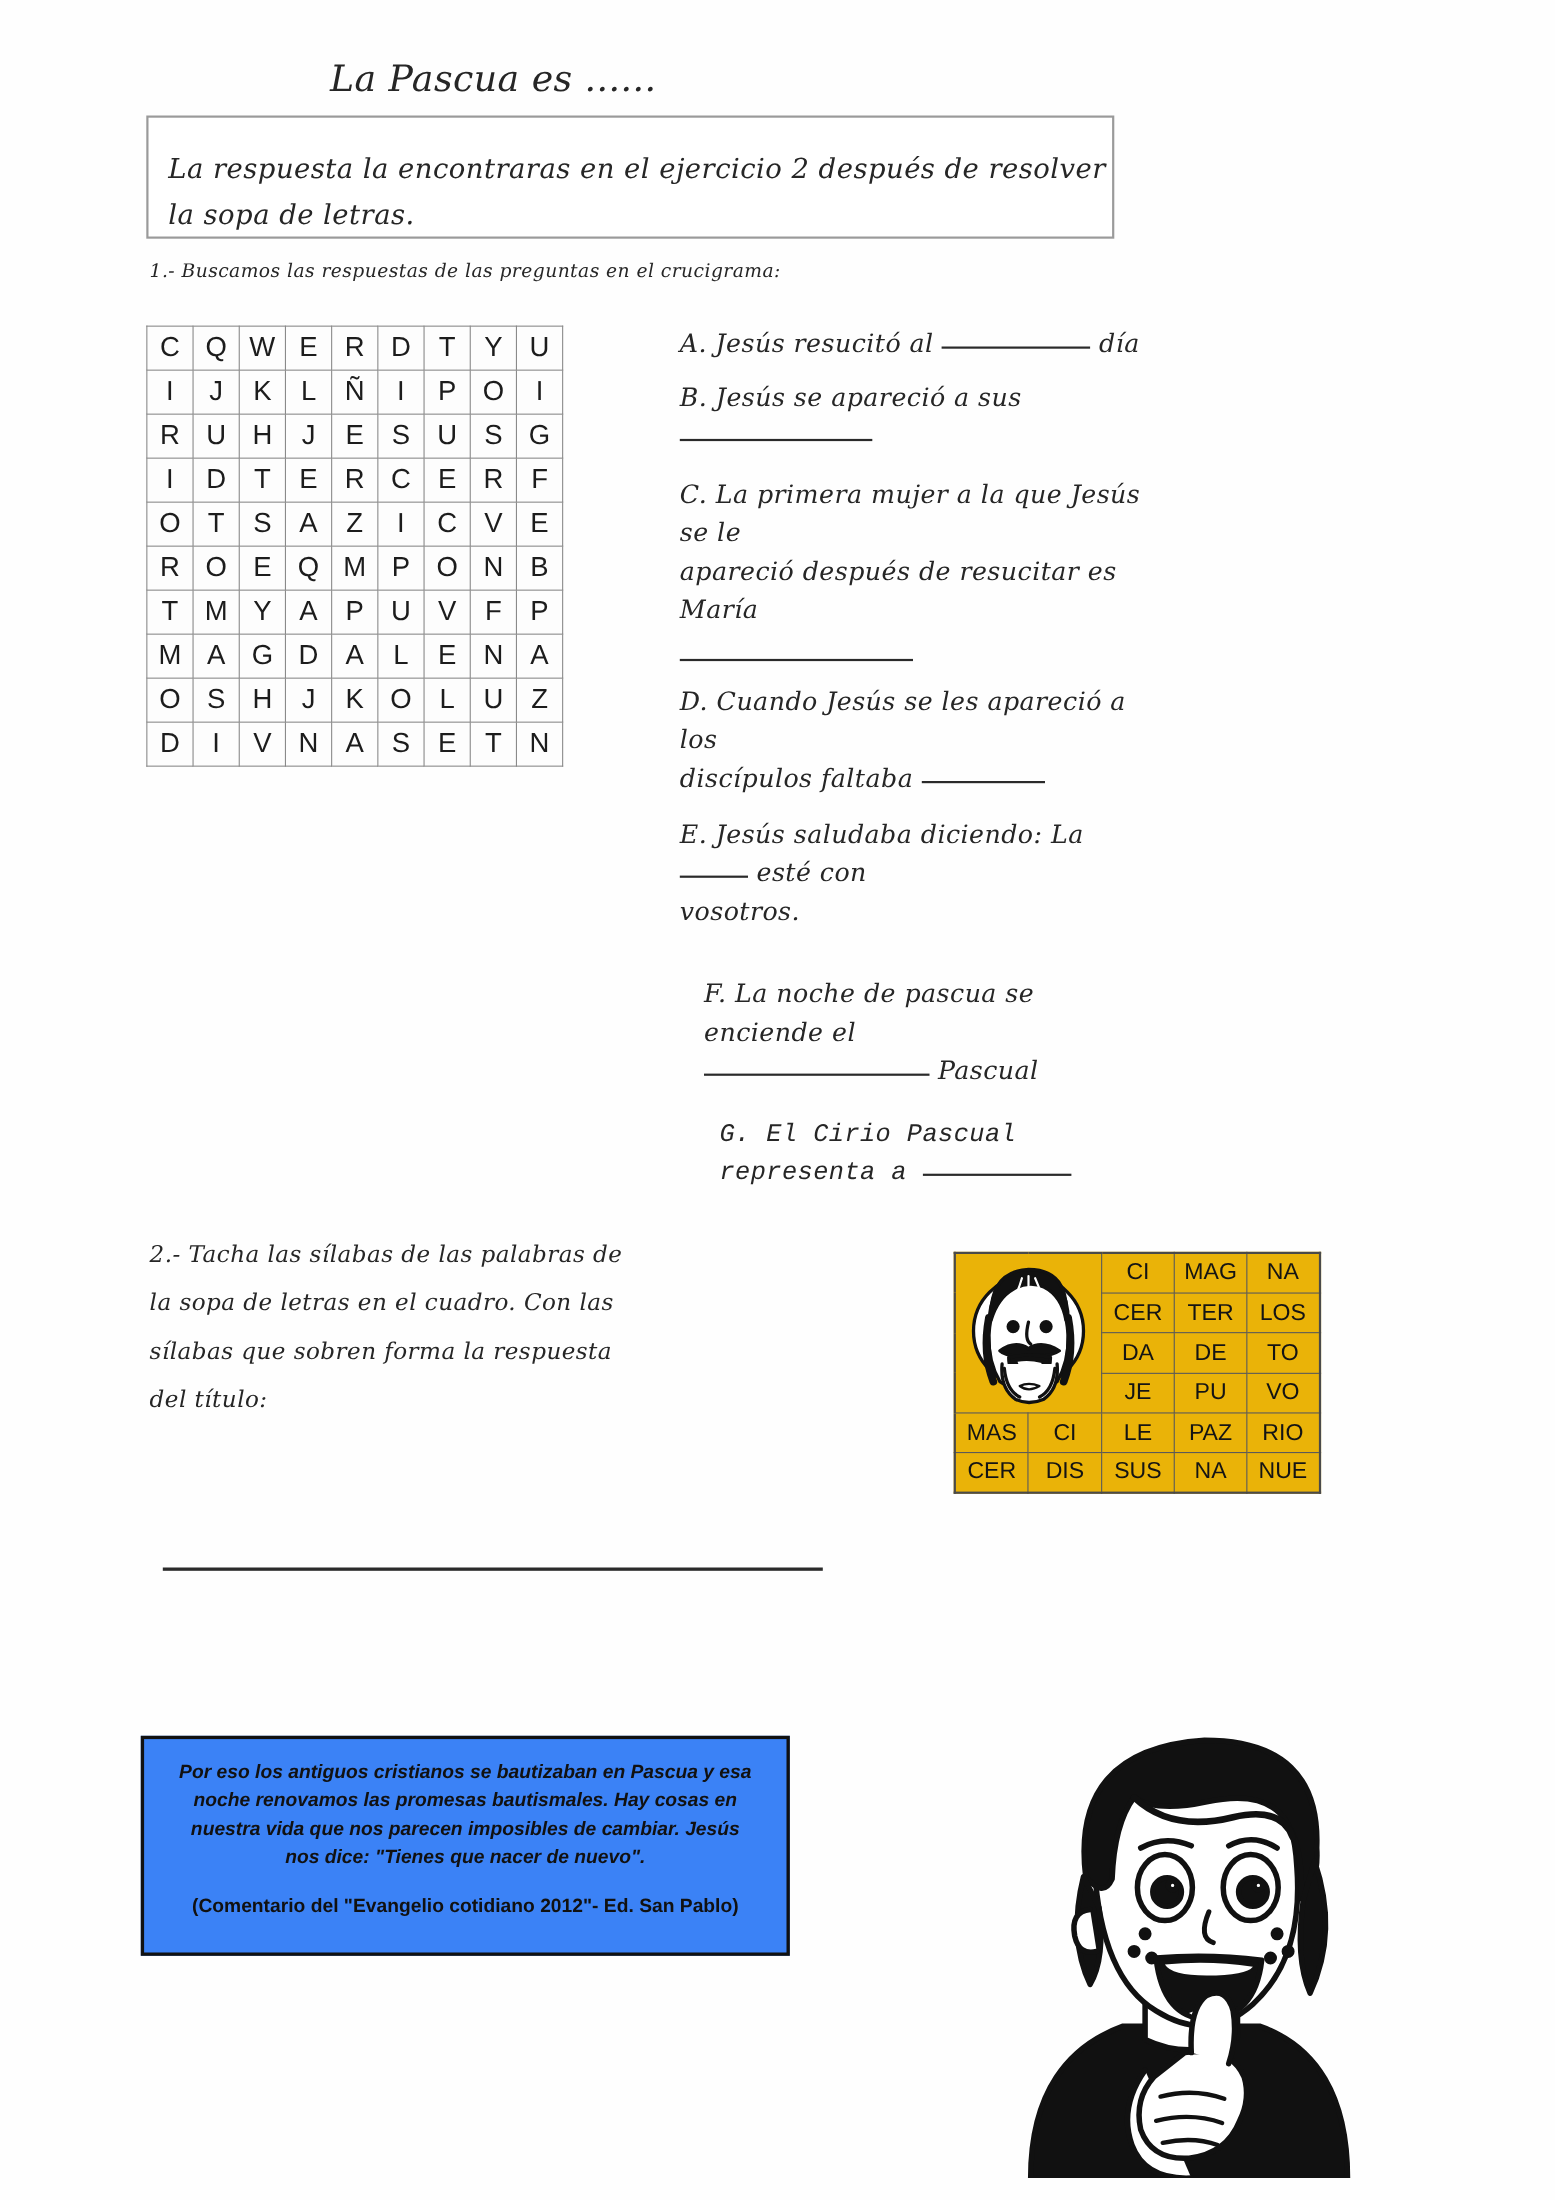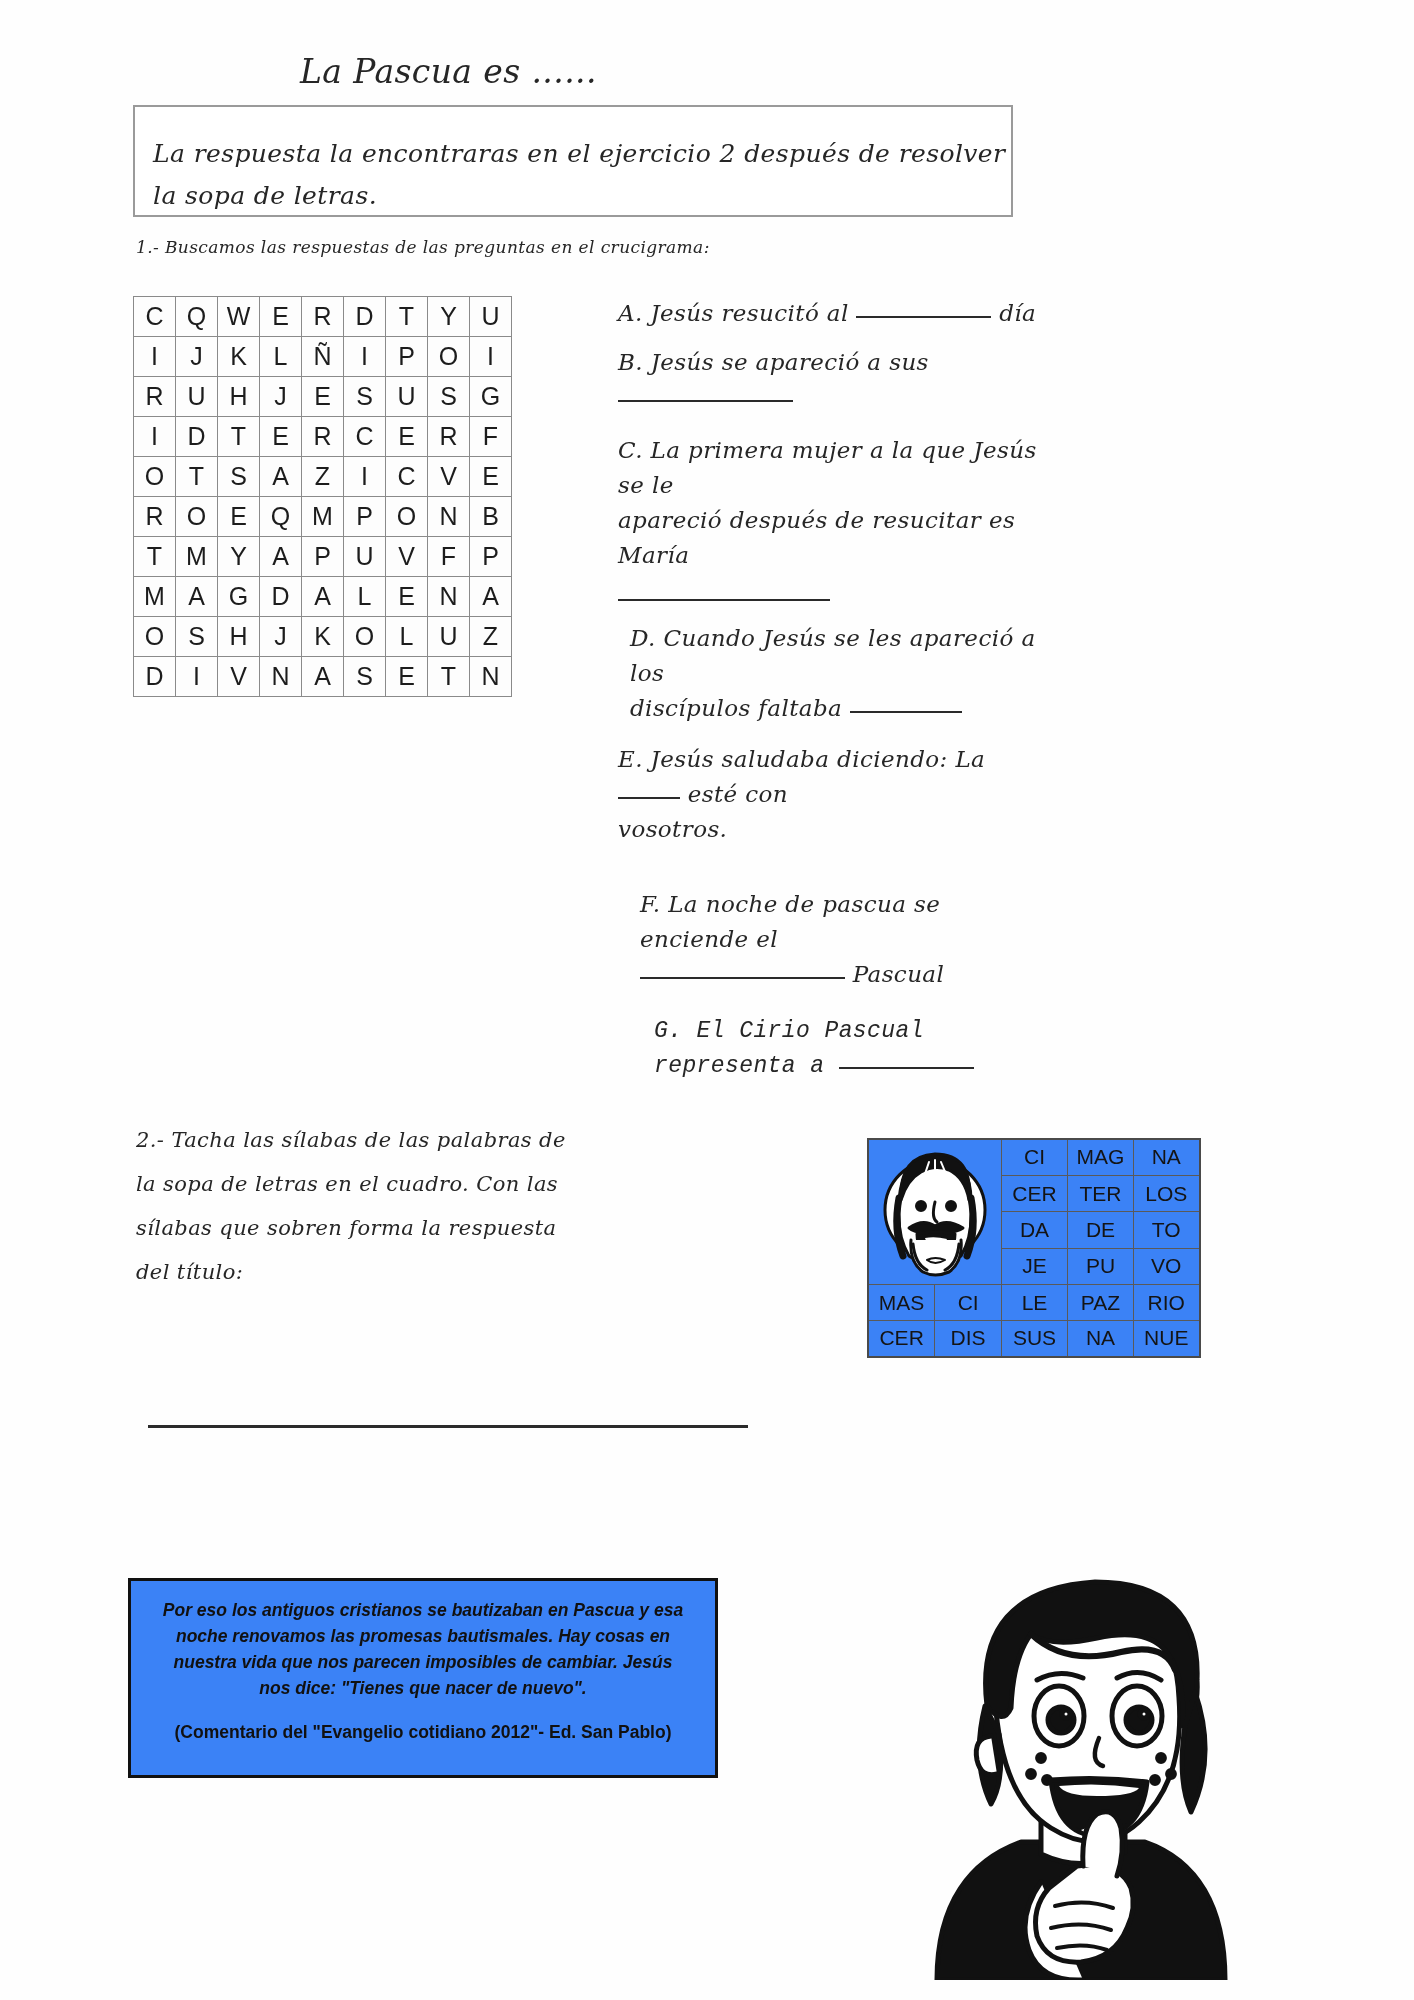--- a/index.html
+++ b/index.html
@@ -134,21 +134,21 @@
 
   
   #syl-wrap {
     position: absolute;
     left: 867px;
     top: 1138px;
   }
   #syltable {
     border-collapse: collapse;
     border: 2px solid #4a4a4a;
-    background: #3b82f6;
+    background: #eab308;
   }
   #syltable td {
     border: 1px solid #5a5a5a;
     width: 66px;
     height: 36px;
     text-align: center;
     vertical-align: middle;
     font-family: "Liberation Sans", sans-serif;
     font-size: 21px;
     color: #141414;
@@ -338,21 +338,21 @@
     <div class="q script" style="margin-bottom:18px;">
       <span>B. Jesús se apareció a sus </span><span class="ln ln-lg"></span>
     </div>
 
     <div class="q script" style="margin-bottom:20px;">
       <div>C. La primera mujer a la que Jesús se le</div>
       <div>apareció después de resucitar es María</div>
       <span class="ln-row"></span>
     </div>
 
-    <div class="q script" style="margin-bottom:16px;margin-left:12px;">
+    <div class="q script" style="margin-bottom:16px;">
       <div>D. Cuando Jesús se les apareció a los</div>
       <div>
         <span>discípulos faltaba </span><span class="ln ln-sm"></span>
       </div>
     </div>
 
     <div class="q script" style="margin-bottom:18px;">
       <div>
         <span>E. Jesús saludaba diciendo: La </span><span class="ln ln-xs"></span><span> esté con</span>
       </div>

